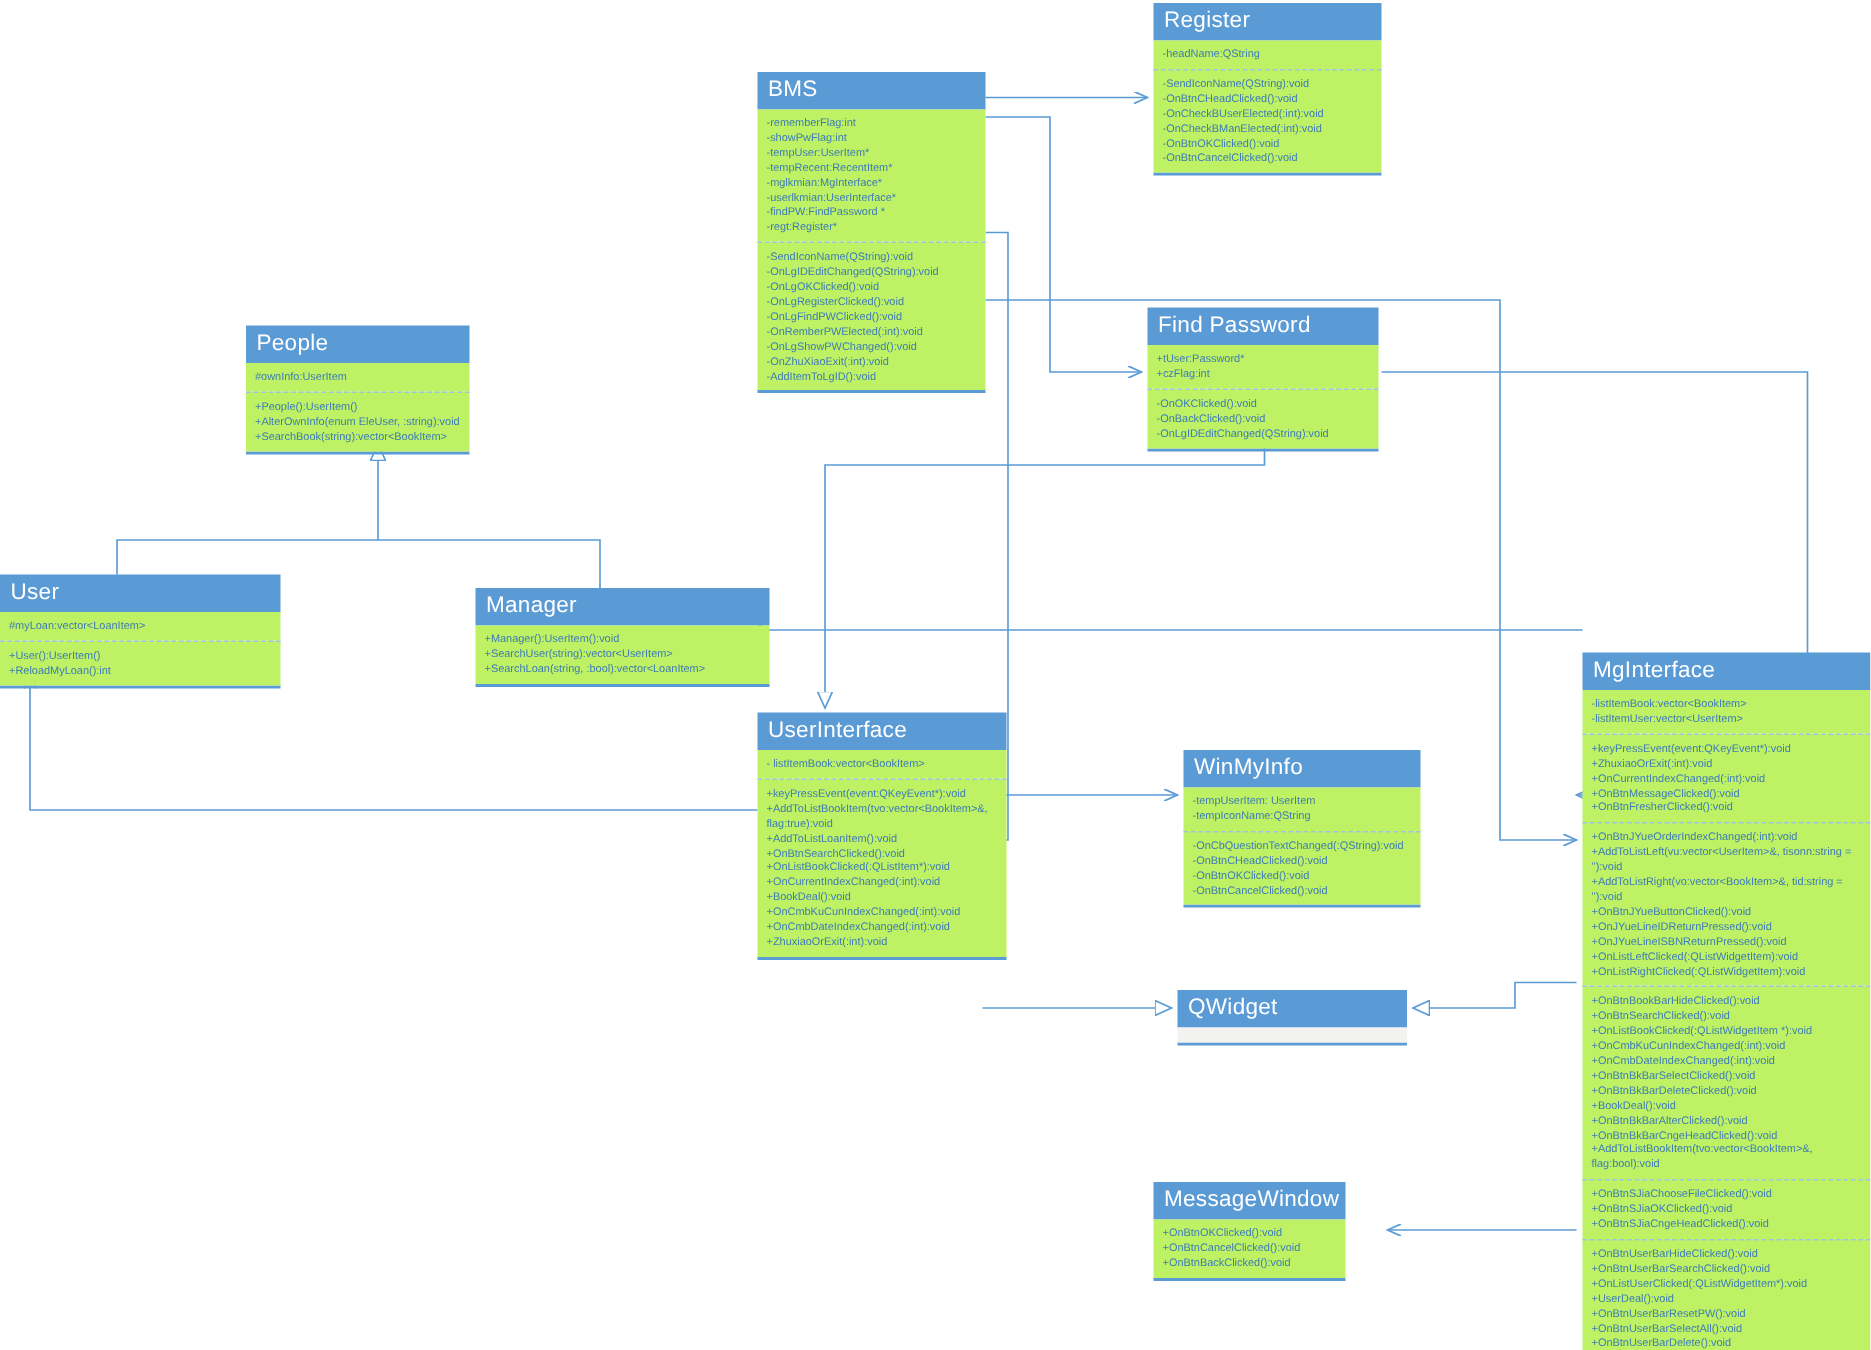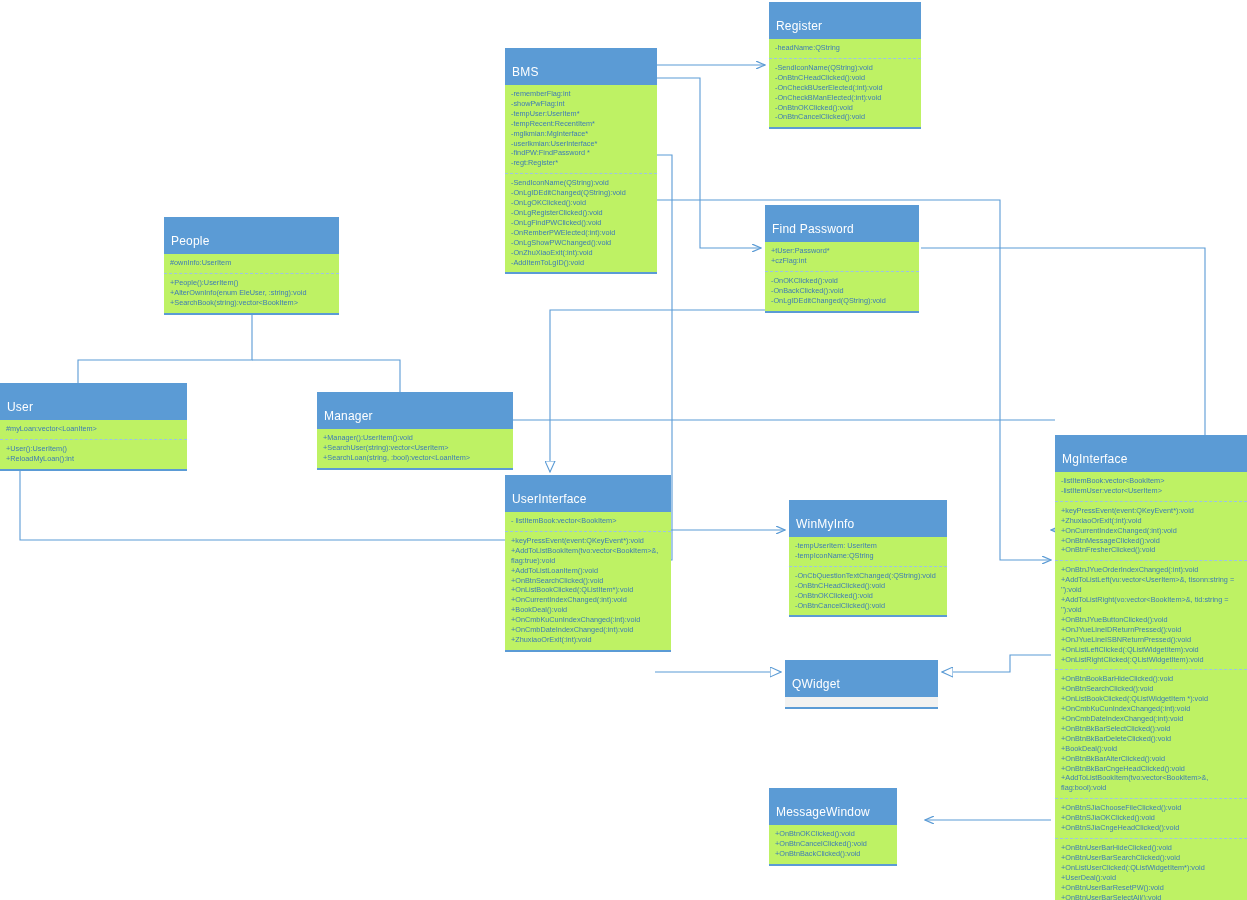--- a/index.html
+++ b/index.html
@@ -3,22 +3,22 @@
 <meta charset="utf-8">
 <style>
   html,body{margin:0;padding:0;background:#ffffff;}
   body{width:1247px;height:900px;position:relative;overflow:hidden;
        font-family:"Liberation Sans","DejaVu Sans",sans-serif;}
   #canvas{position:absolute;left:0;top:0;width:1247px;height:900px;}
   svg.edges{position:absolute;left:0;top:0;width:1247px;height:900px;pointer-events:none;}
 
   .uml-class{position:absolute;box-sizing:border-box;
              border-bottom:2px solid #5B9BD5;}
-  .uml-header{background:#5B9BD5;color:#ffffff;font-size:12px;
-              padding:18px 7px 7px 7px;line-height:12px;letter-spacing:.2px;
+  .uml-header{background:#5B9BD5;color:#ffffff;font-size:15px;
+              padding:6px 7px 7px 7px;line-height:12px;letter-spacing:.2px;
               box-sizing:border-box;}
   .uml-compartment{background:#bef264;padding:4px 6px 5px 6px;
                    box-sizing:border-box;border-top:1px dashed #9DC3E6;}
   .uml-compartment:first-of-type{border-top:none;}
   .uml-compartment.nodash{border-top:none;}
   .uml-row{color:#3F7CB5;font-size:7.3px;line-height:9.9px;
            white-space:normal;word-break:break-word;letter-spacing:0px;}
   .empty-body{background:#F2F2F1;height:10px;}
 </style>
 </head>
@@ -107,21 +107,21 @@
           <div class="uml-row">-OnLgIDEditChanged(QString):void</div>
           <div class="uml-row">-OnLgOKClicked():void</div>
           <div class="uml-row">-OnLgRegisterClicked():void</div>
           <div class="uml-row">-OnLgFindPWClicked():void</div>
           <div class="uml-row">-OnRemberPWElected(:int):void</div>
           <div class="uml-row">-OnLgShowPWChanged():void</div>
           <div class="uml-row">-OnZhuXiaoExit(:int):void</div>
           <div class="uml-row">-AddItemToLgID():void</div>
         </div>
       </div>
-      <div class="uml-class" style="left: 164px; top: 217px; width: 175px;">
+      <div class="uml-class" style="left: 164px; top: 217px; width: 149px;">
         <div class="uml-header">People</div>
         <div class="uml-compartment nodash">
           <div class="uml-row">#ownInfo:UserItem</div>
         </div>
         <div class="uml-compartment">
           <div class="uml-row">+People():UserItem()</div>
           <div class="uml-row">+AlterOwnInfo(enum EleUser, :string):void</div>
           <div class="uml-row">+SearchBook(string):vector&lt;BookItem&gt;</div>
         </div>
       </div>

